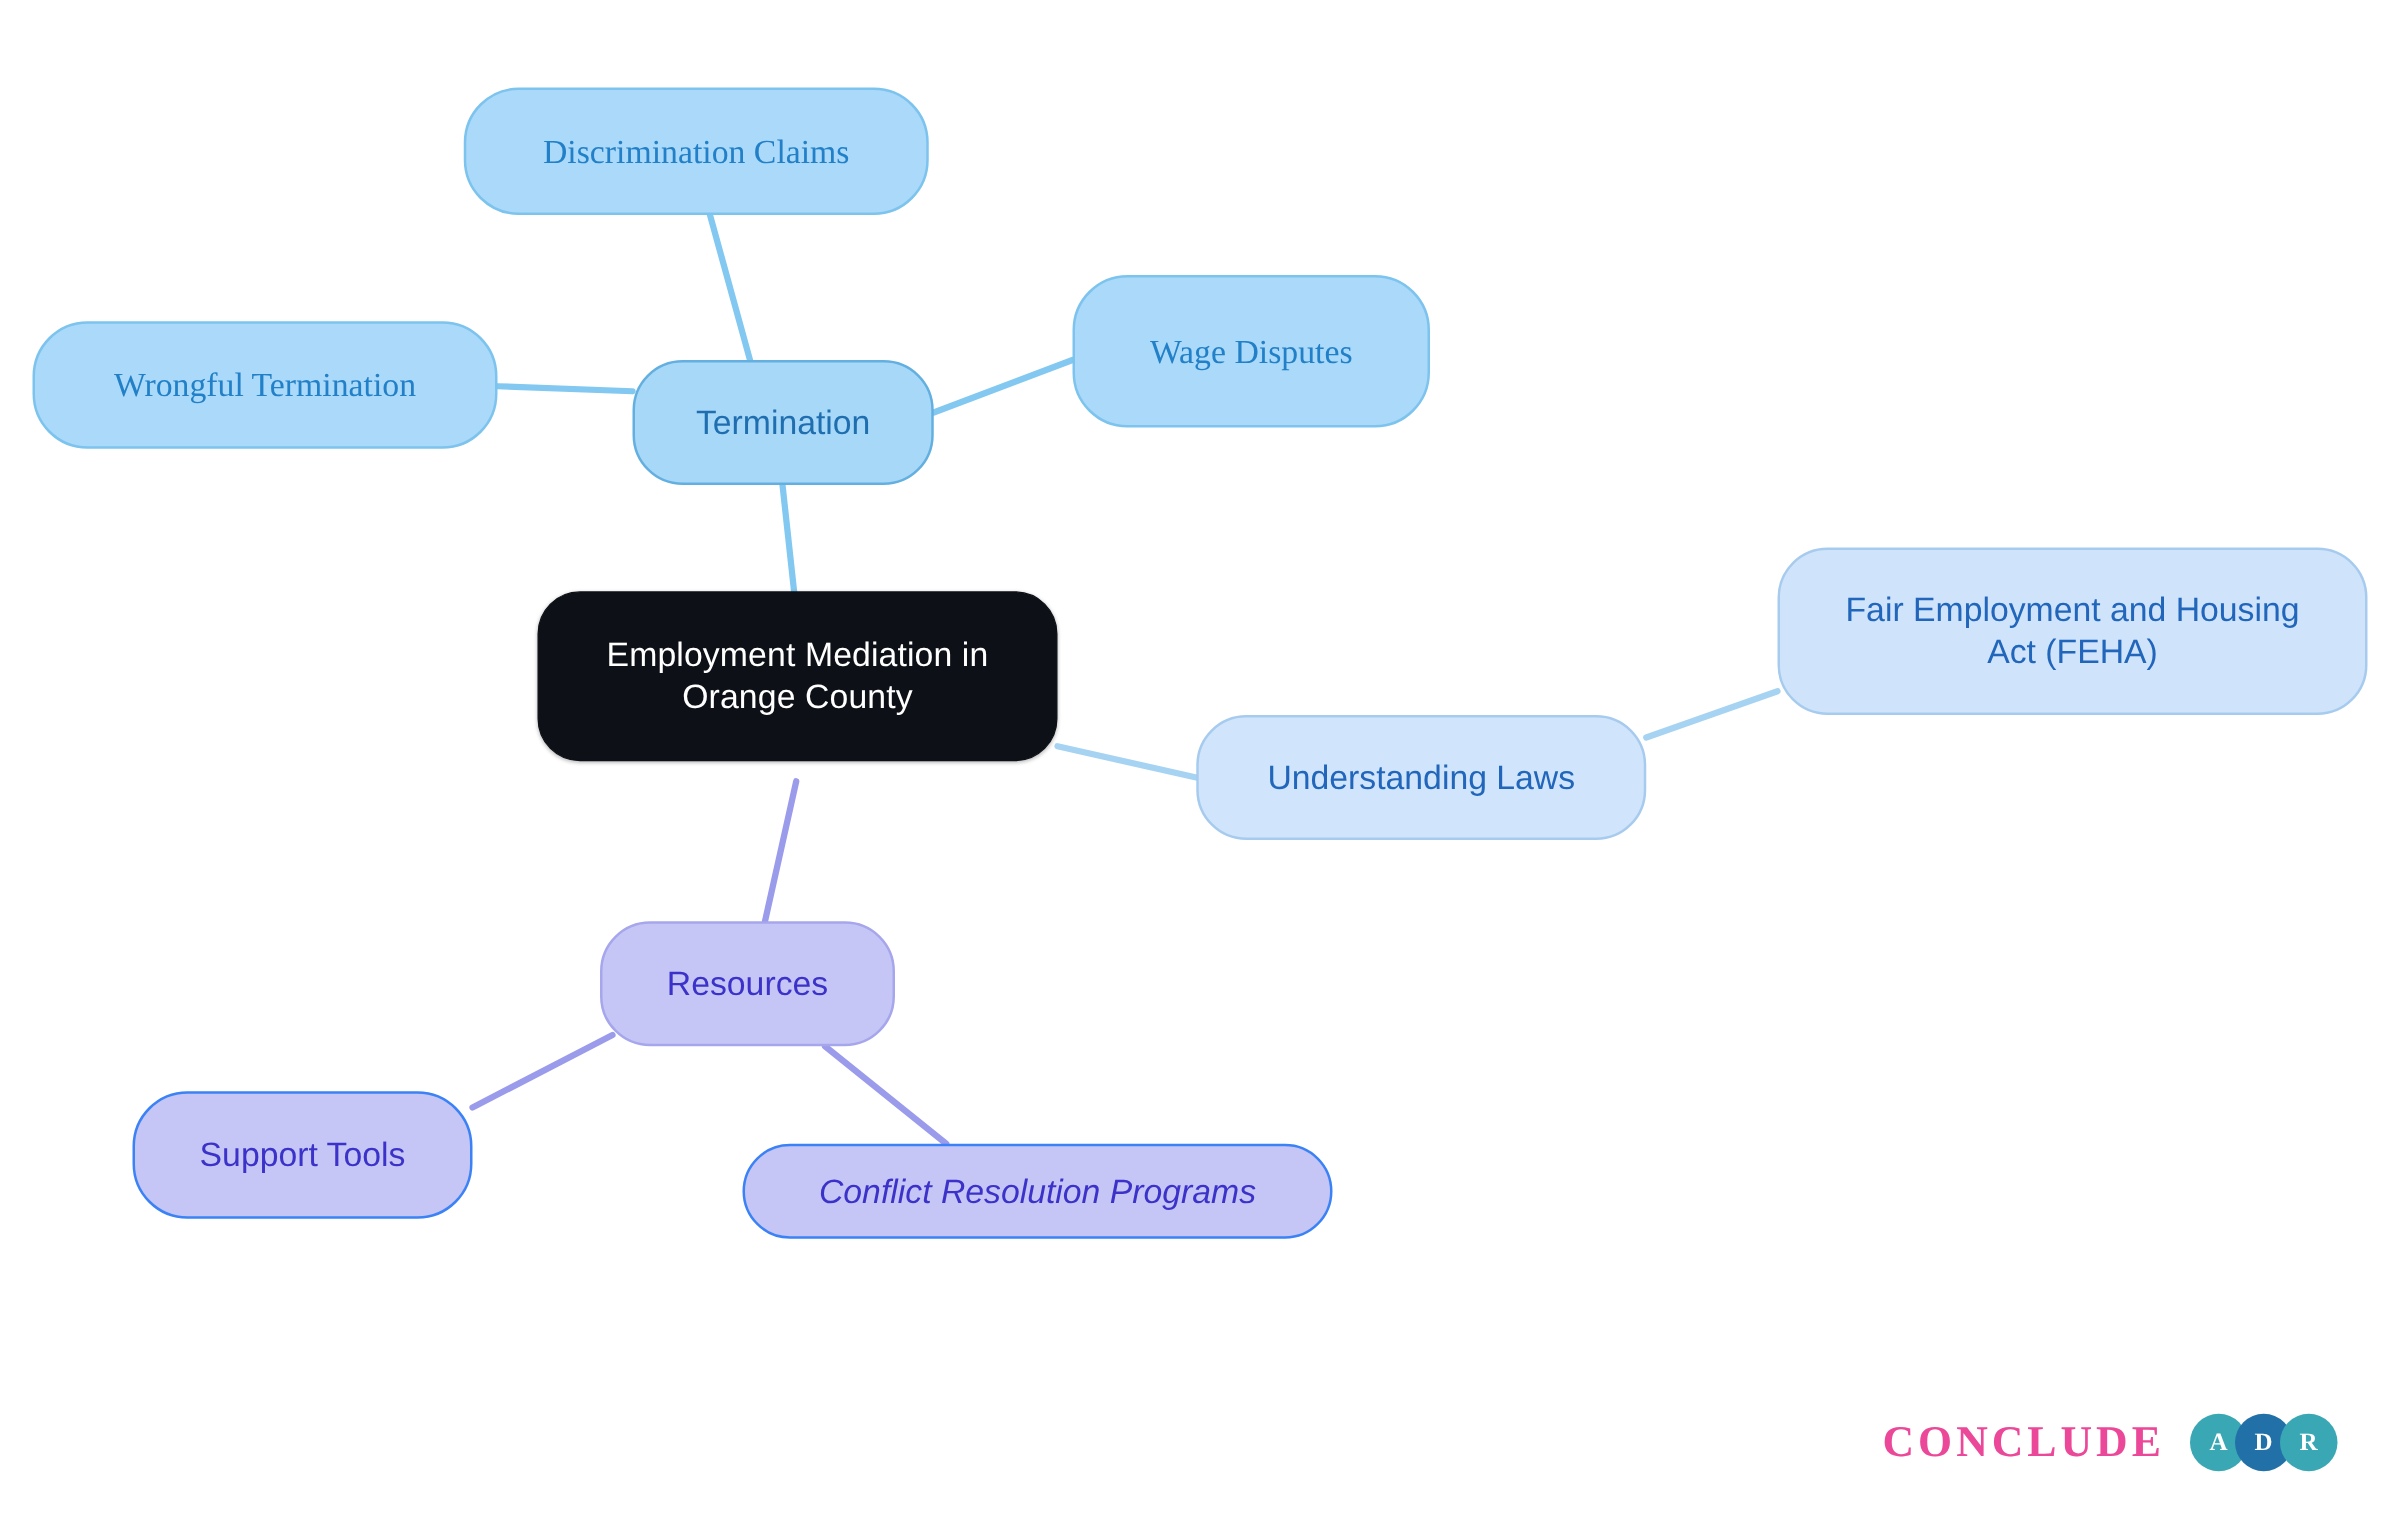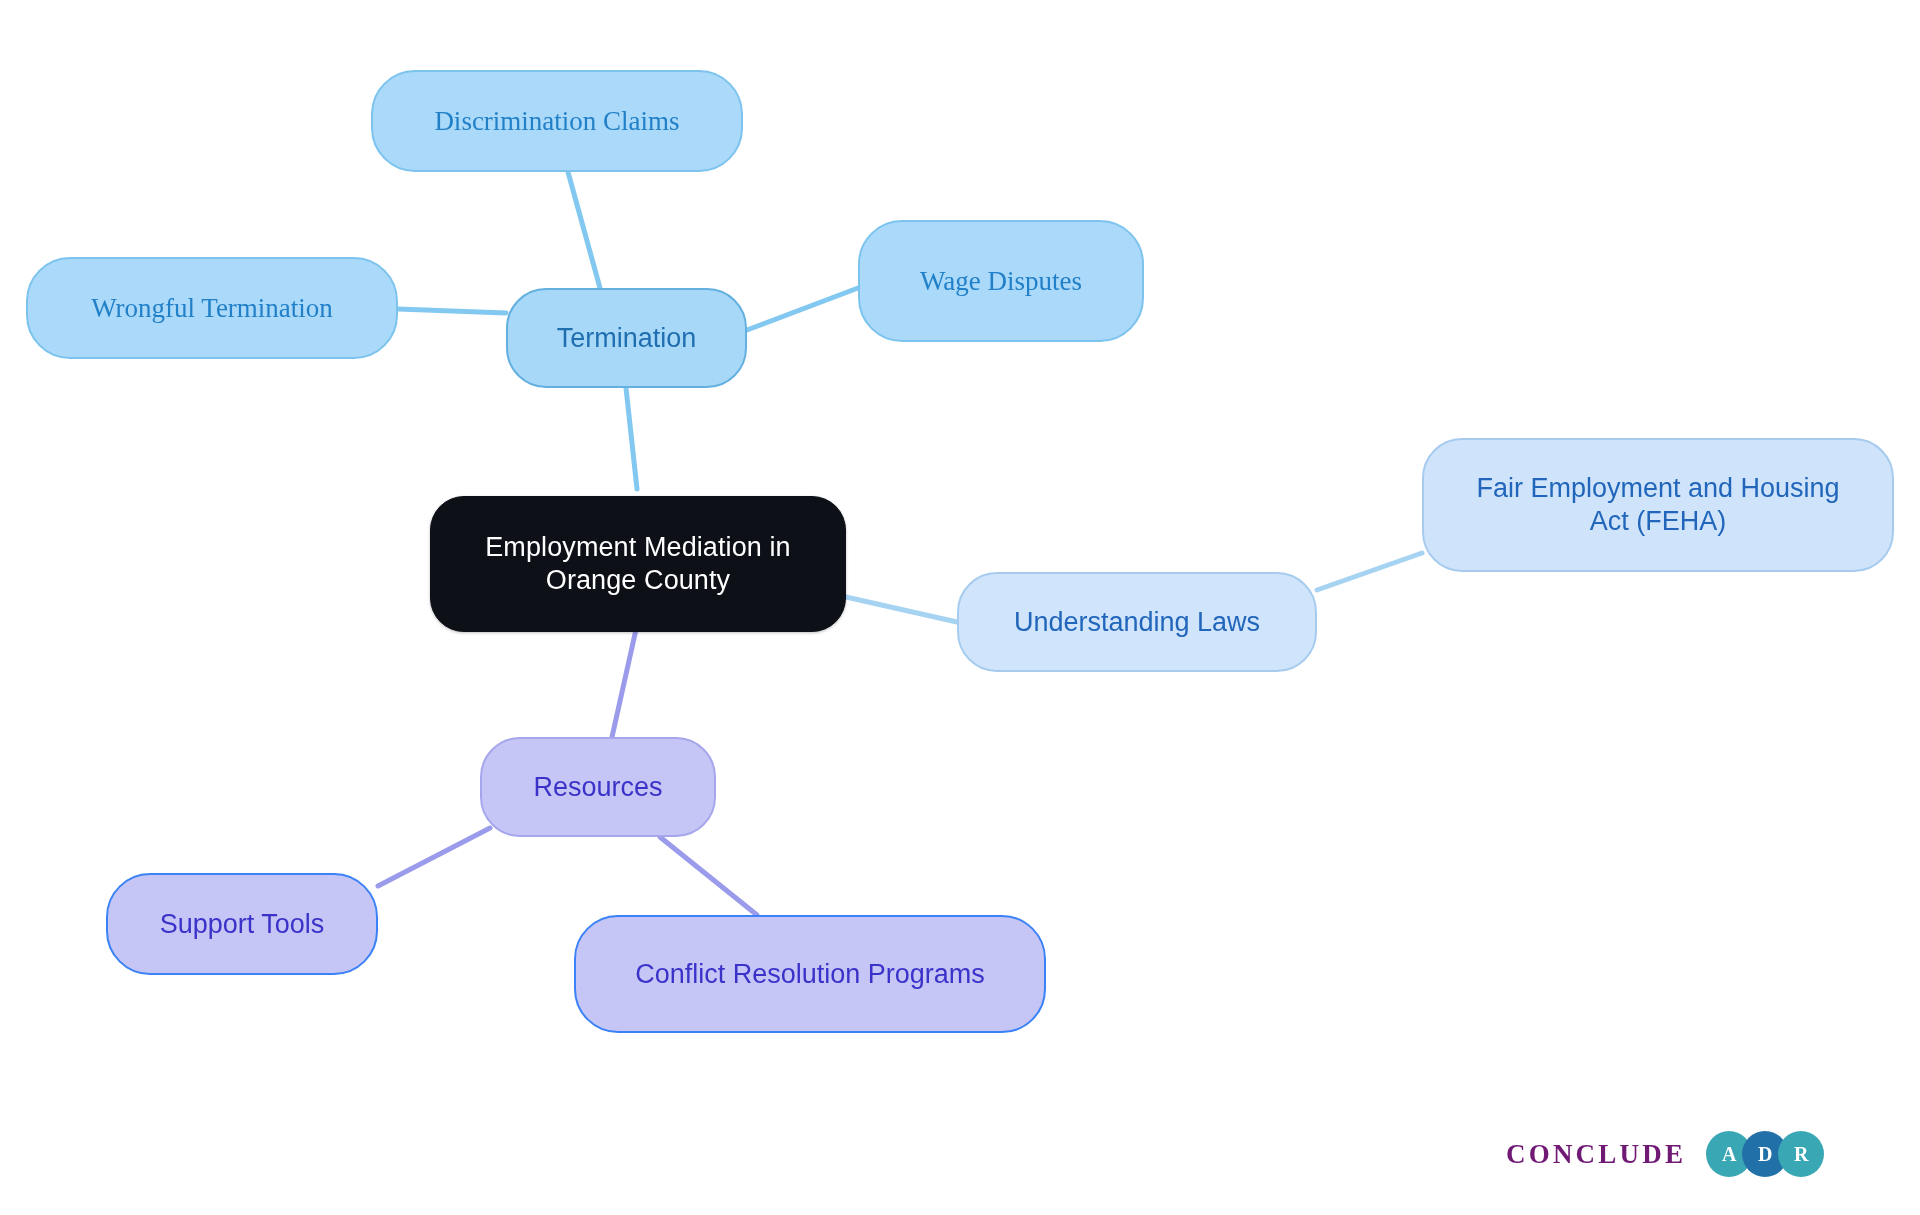--- a/index.html
+++ b/index.html
@@ -94,23 +94,23 @@
     position: absolute;
     left: 1506px;
     top: 1126px;
     display: flex;
     align-items: center;
     height: 56px;
   }
   #logo-wordmark {
     font-family: "Liberation Serif", serif;
     font-weight: bold;
-    font-size: 27px;
+    font-size: 35px;
     letter-spacing: 3.2px;
-    color: #701a75;
+    color: #ec4899;
   }
   #logo-circles {
     position: relative;
     margin-left: 20px;
     width: 118px;
     height: 46px;
   }
   .logo-circle {
     position: absolute;
     top: 0;
@@ -140,32 +140,32 @@
       <line x1="506" y1="313" x2="398" y2="309" stroke="#82c8f0" stroke-width="5" stroke-linecap="round"></line>
       <line x1="747" y1="330" x2="858" y2="288" stroke="#82c8f0" stroke-width="5" stroke-linecap="round"></line>
       <line x1="846" y1="597" x2="957" y2="622" stroke="#a6d3f2" stroke-width="5" stroke-linecap="round"></line>
       <line x1="1317" y1="590" x2="1422" y2="553" stroke="#a6d3f2" stroke-width="5" stroke-linecap="round"></line>
       <line x1="637" y1="625" x2="612" y2="737" stroke="#9b9beb" stroke-width="5" stroke-linecap="round"></line>
       <line x1="490" y1="828" x2="378" y2="886" stroke="#9b9beb" stroke-width="5" stroke-linecap="round"></line>
       <line x1="660" y1="837" x2="757" y2="915" stroke="#9b9beb" stroke-width="5" stroke-linecap="round"></line>
     </svg>
 
   <div id="nodes">
-      <div class="node node-root" style="left: 430px; top: 496px; width: 416px; height: 136px;"><span>Employment Mediation in
+      <div class="node node-root" style="left: 430px; top: 473px; width: 416px; height: 136px;"><span>Employment Mediation in
 Orange County</span></div>
       <div class="node node-branch-blue" style="left: 506px; top: 288px; width: 241px; height: 100px;"><span>Termination</span></div>
       <div class="node node-leaf-blue" style="left: 371px; top: 70px; width: 372px; height: 102px;"><span>Discrimination Claims</span></div>
       <div class="node node-leaf-blue" style="left: 26px; top: 257px; width: 372px; height: 102px;"><span>Wrongful Termination</span></div>
       <div class="node node-leaf-blue" style="left: 858px; top: 220px; width: 286px; height: 122px;"><span>Wage Disputes</span></div>
       <div class="node node-branch-lightblue" style="left: 957px; top: 572px; width: 360px; height: 100px;"><span>Understanding Laws</span></div>
       <div class="node node-leaf-lightblue" style="left: 1422px; top: 438px; width: 472px; height: 134px;"><span>Fair Employment and Housing
 Act (FEHA)</span></div>
       <div class="node node-branch-purple" style="left: 480px; top: 737px; width: 236px; height: 100px;"><span>Resources</span></div>
       <div class="node node-leaf-purple" style="left: 106px; top: 873px; width: 272px; height: 102px;"><span>Support Tools</span></div>
-      <div class="node node-leaf-purple" style="left: 574px; top: 915px; width: 472px; height: 118px;"><span>Conflict Resolution Programs</span></div>
+      <div class="node node-leaf-purple" style="left: 594px; top: 915px; width: 472px; height: 76px; font-style: italic;"><span>Conflict Resolution Programs</span></div>
     </div>
 
   <div id="logo">
     <div id="logo-wordmark">CONCLUDE</div>
     <div id="logo-circles">
       <div class="logo-circle lc-a">A</div>
       <div class="logo-circle lc-d">D</div>
       <div class="logo-circle lc-r">R</div>
     </div>
   </div>

